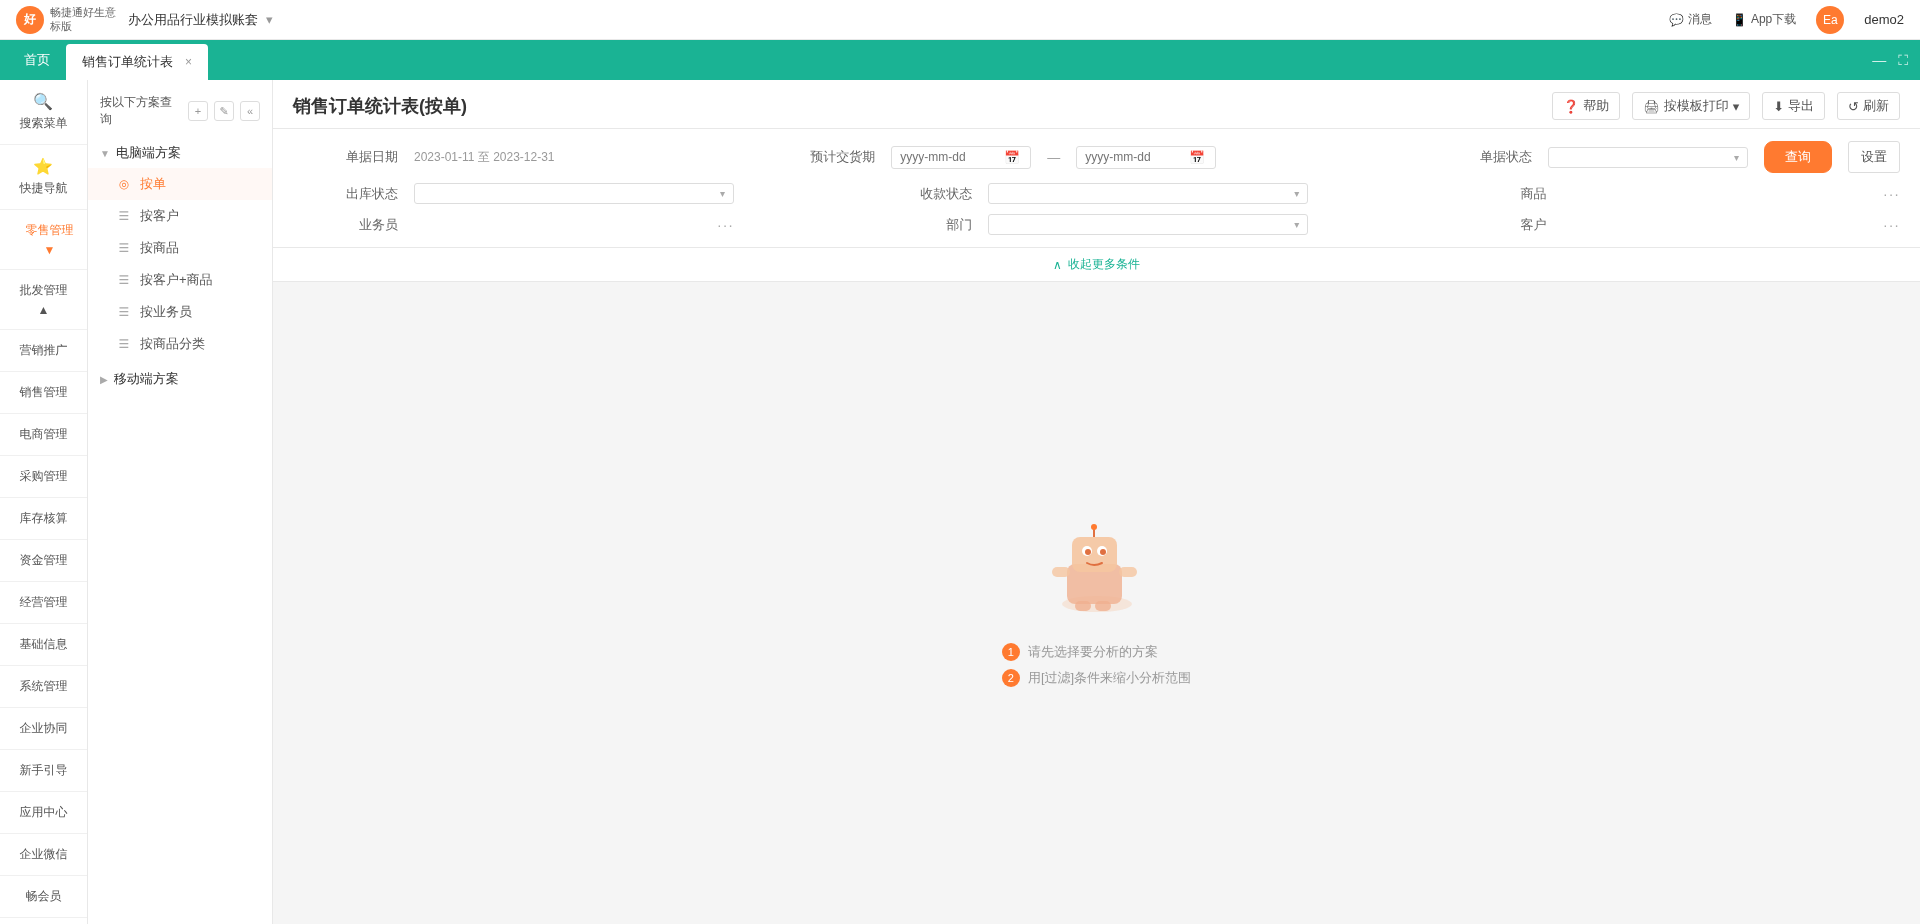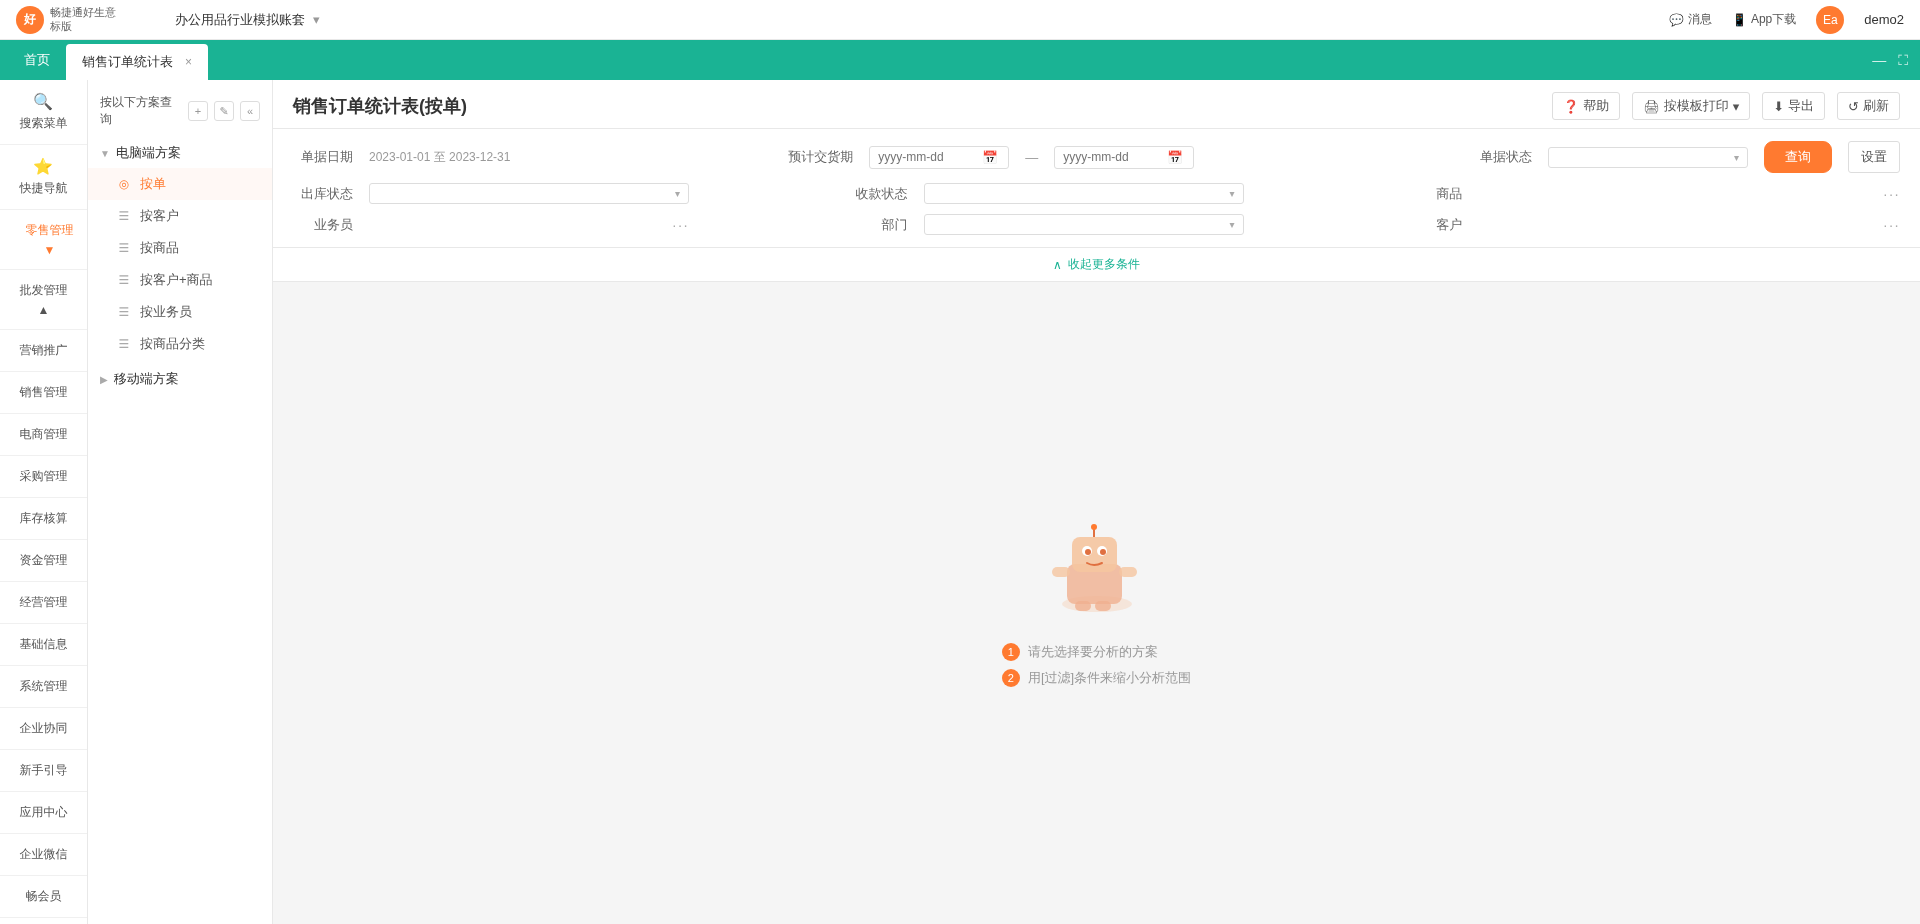--- a/index.html
+++ b/index.html
@@ -31,21 +31,20 @@
     .logo-text { font-size: 11px; color: #666; line-height: 1.2; }
     .app-title-bar {
       display: flex;
       align-items: center;
       flex: 1;
       gap: 8px;
     }
     .app-title-text {
       font-size: 13px;
       color: #333;
-      margin-left: 47px;
     }
     .app-title-dropdown {
       color: #999;
       cursor: pointer;
     }
     .top-right {
       display: flex;
       align-items: center;
       gap: 20px;
     }
@@ -273,20 +272,21 @@
       gap: 16px;
       margin-bottom: 10px;
     }
     .filter-row:last-child { margin-bottom: 0; }
     .filter-label {
       color: #666;
       font-size: 13px;
       white-space: nowrap;
       min-width: 60px;
       text-align: right;
+      margin-left: 45px;
     }
     .filter-control {
       display: flex;
       align-items: center;
       gap: 6px;
       flex: 1;
     }
     .date-btns {
       display: flex;
       align-items: center;
@@ -590,21 +590,21 @@
             <span>刷新</span>
           </div>
         </div>
       </div>
 
       <div class="filter-area">
 
         <div class="filter-row">
 
           <span class="filter-label">单据日期</span>
-          <span class="date-range-text">2023-01-01 至 2023-12-31</span>
+          <span class="date-range-text">2023-01-11 至 2023-12-31</span>
 
           <div style="flex:1;"></div>
 
           <span class="filter-label">预计交货期</span>
           <div class="date-input">
             <input type="text" placeholder="yyyy-mm-dd" style="">
             <span>📅</span>
           </div>
           <span class="date-dash">—</span>
           <div class="date-input">

